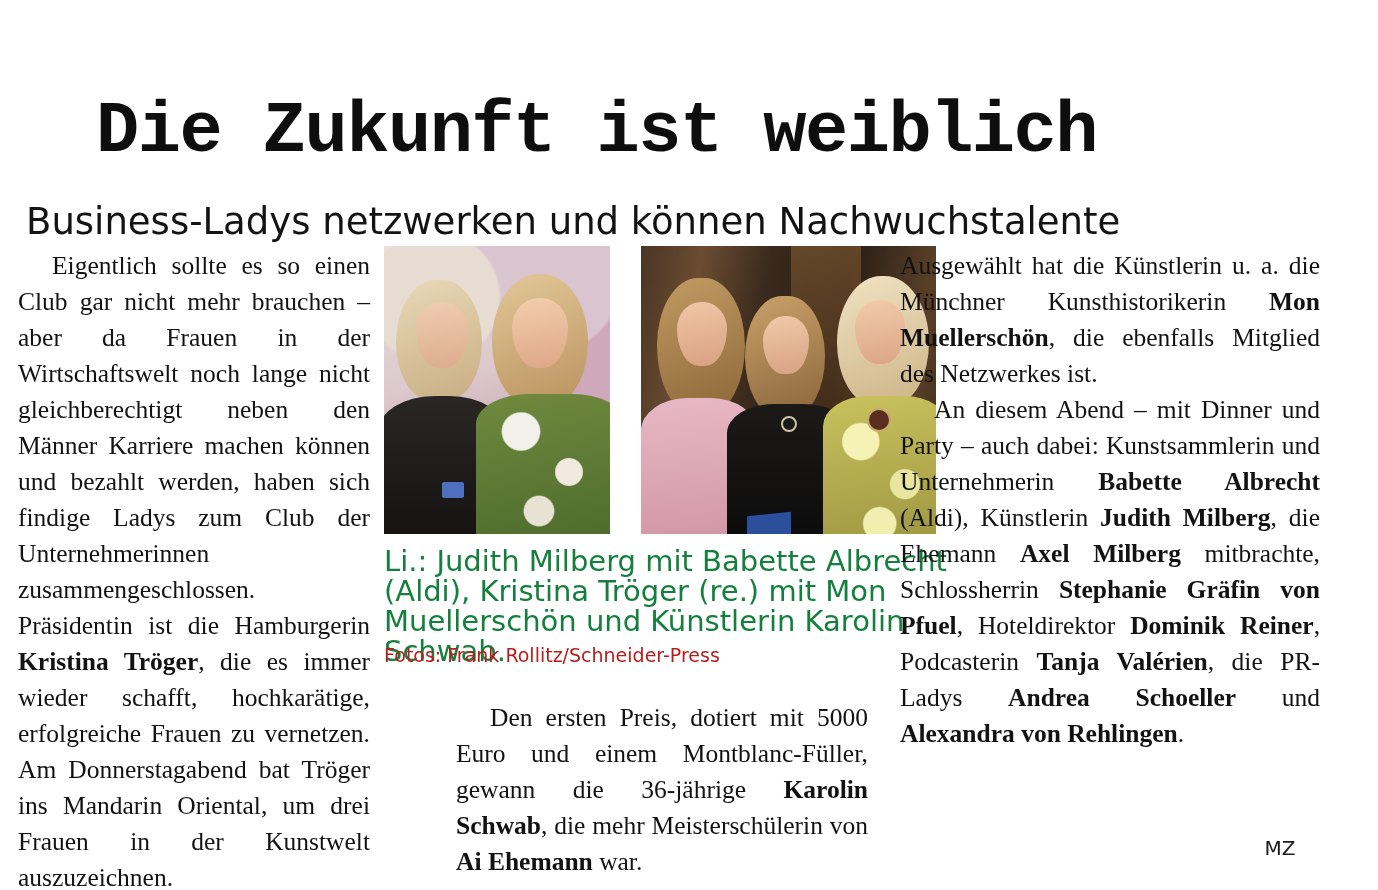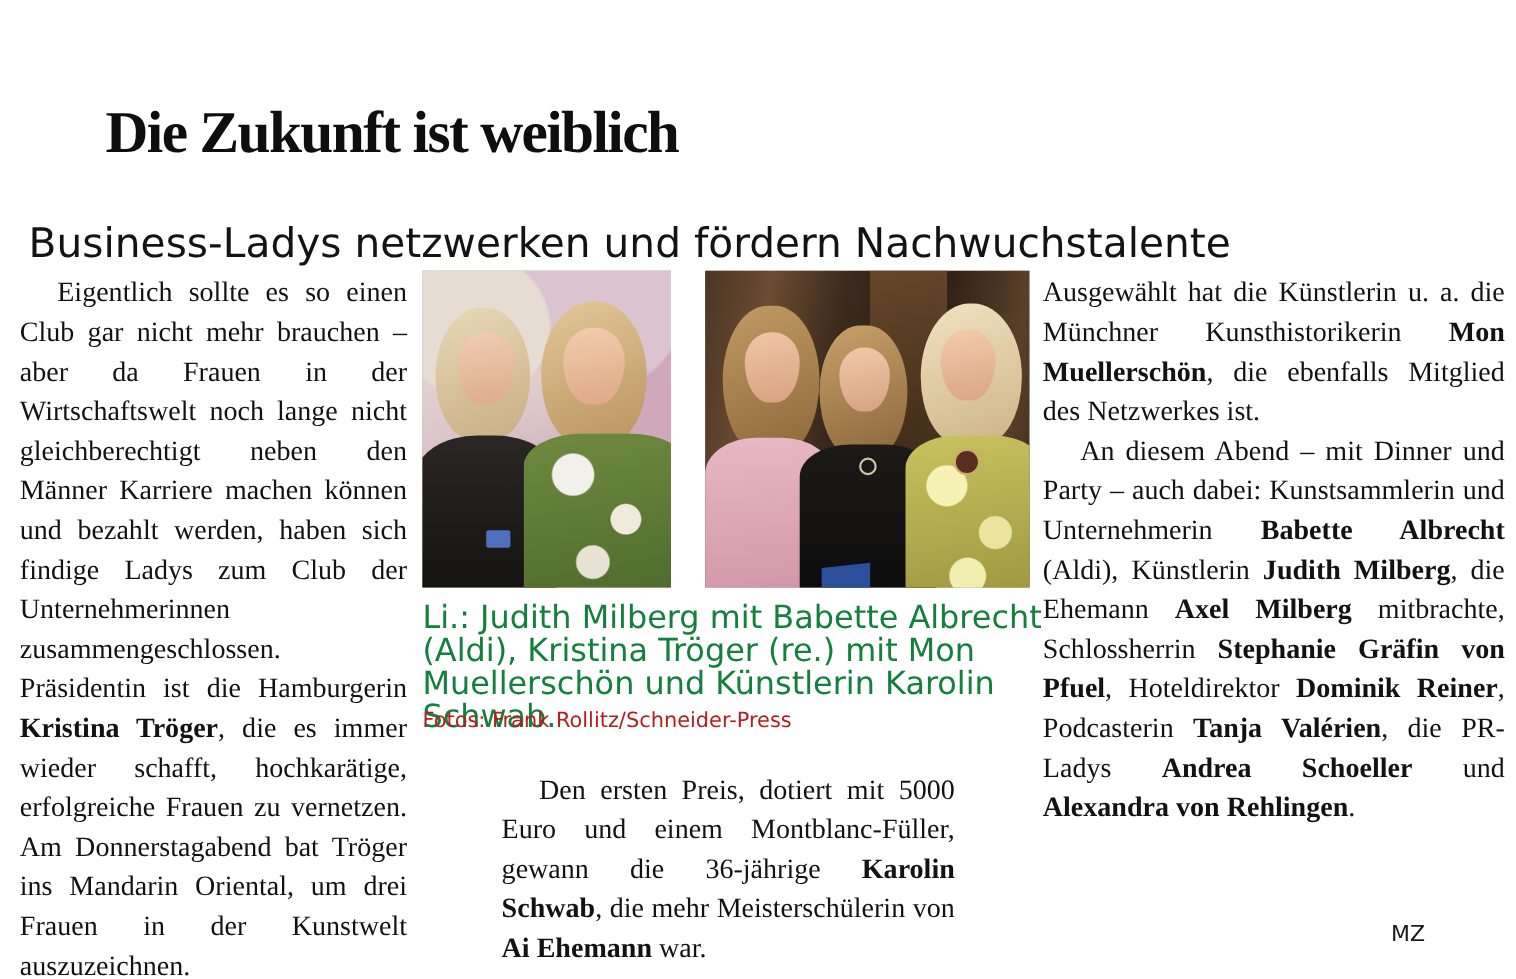--- a/index.html
+++ b/index.html
@@ -22,23 +22,23 @@
     width: 1378px;
     height: 890px;
   }
 
   
   .headline {
     position: absolute;
     left: 96px;
     top: 40px;
     width: 1190px;
-    font-family: Liberation Serif, serif;
+    font-family: Liberation Mono, monospace;
     font-weight: bold;
-    font-size: 54px;
+    font-size: 72px;
     line-height: 88px;
     letter-spacing: -1.5px;
     color: #0e0e0e;
     white-space: nowrap;
   }
 
   .subhead {
     position: absolute;
     left: 26px;
     top: 168px;
@@ -80,21 +80,21 @@
     width: 352px;
   }
 
   #col-mid-bottom {
     left: 456px;
     top: 700px;
     width: 412px;
   }
 
   #col-right {
-    left: 948px;
+    left: 900px;
     top: 248px;
     width: 420px;
   }
 
   
   .photo {
     position: absolute;
     overflow: hidden;
     background: #b9a99a;
   }
@@ -266,21 +266,21 @@
     font-size: 20px;
     color: #1a1a1a;
   }
 </style>
 </head>
 <body>
 
 <div class="page">
 
   <h1 class="headline">Die Zukunft ist weiblich</h1>
-  <h2 class="subhead">Business-Ladys netzwerken und fördern Nachwuchstalente</h2>
+  <h2 class="subhead">Business-Ladys netzwerken und können Nachwuchstalente</h2>
 
   <div class="col" id="col-left">
       <p class="indent"><span>Eigentlich sollte es so einen Club gar nicht mehr brauchen – aber da Frauen in der Wirtschaftswelt noch lange nicht gleichberechtigt neben den Männer Karriere machen können und bezahlt werden, haben sich findige Ladys zum Club der Unternehmerinnen zusammengeschlossen. Präsidentin ist die Hamburgerin </span><b>Kristina Tröger</b><span>, die es immer wieder schafft, hochkarätige, erfolgreiche Frauen zu vernetzen. Am Donnerstagabend bat Tröger ins Mandarin Oriental, um drei Frauen in der Kunstwelt auszuzeichnen.</span></p>
     </div>
 
   <div class="photo" id="photo-left">
     <div class="photo-inner">
       <div class="bg"></div>
       <div class="w1-hair"></div>
         <div class="w1-face"></div>

